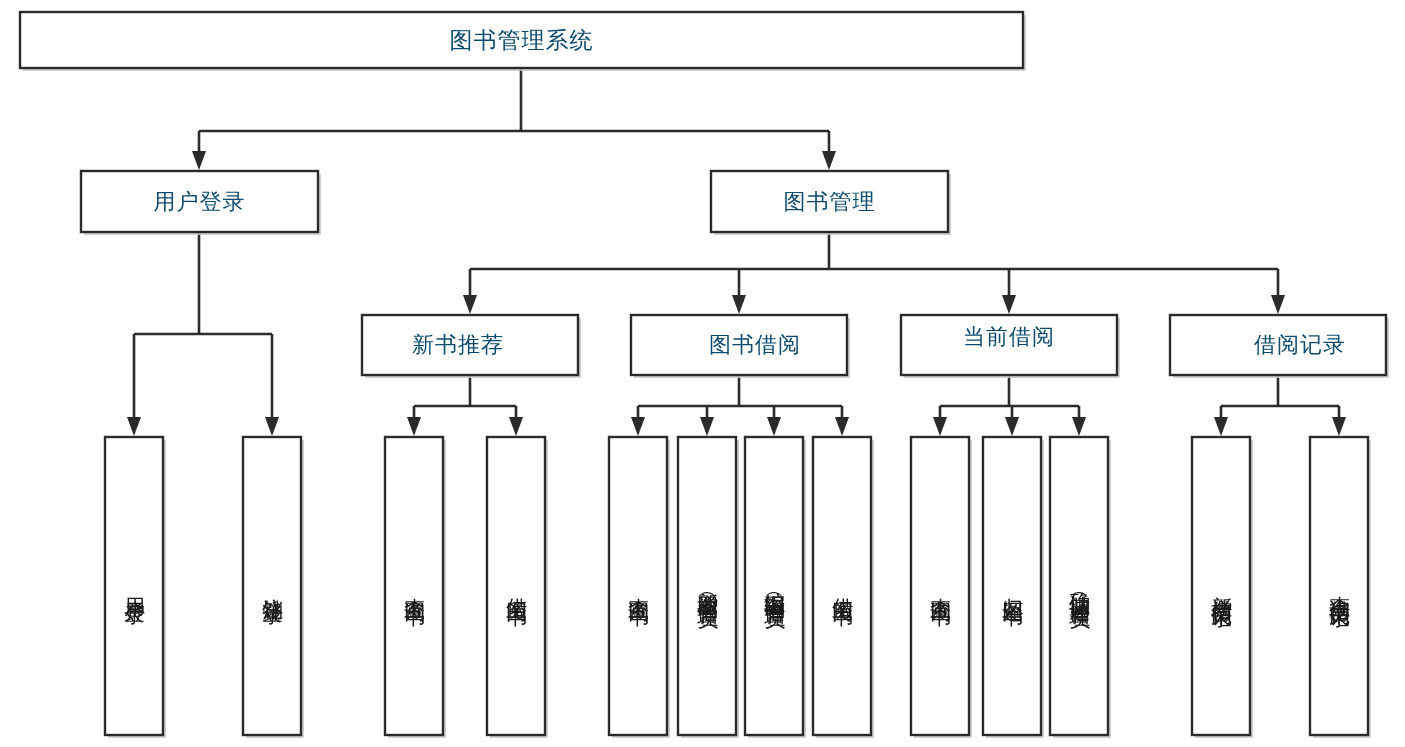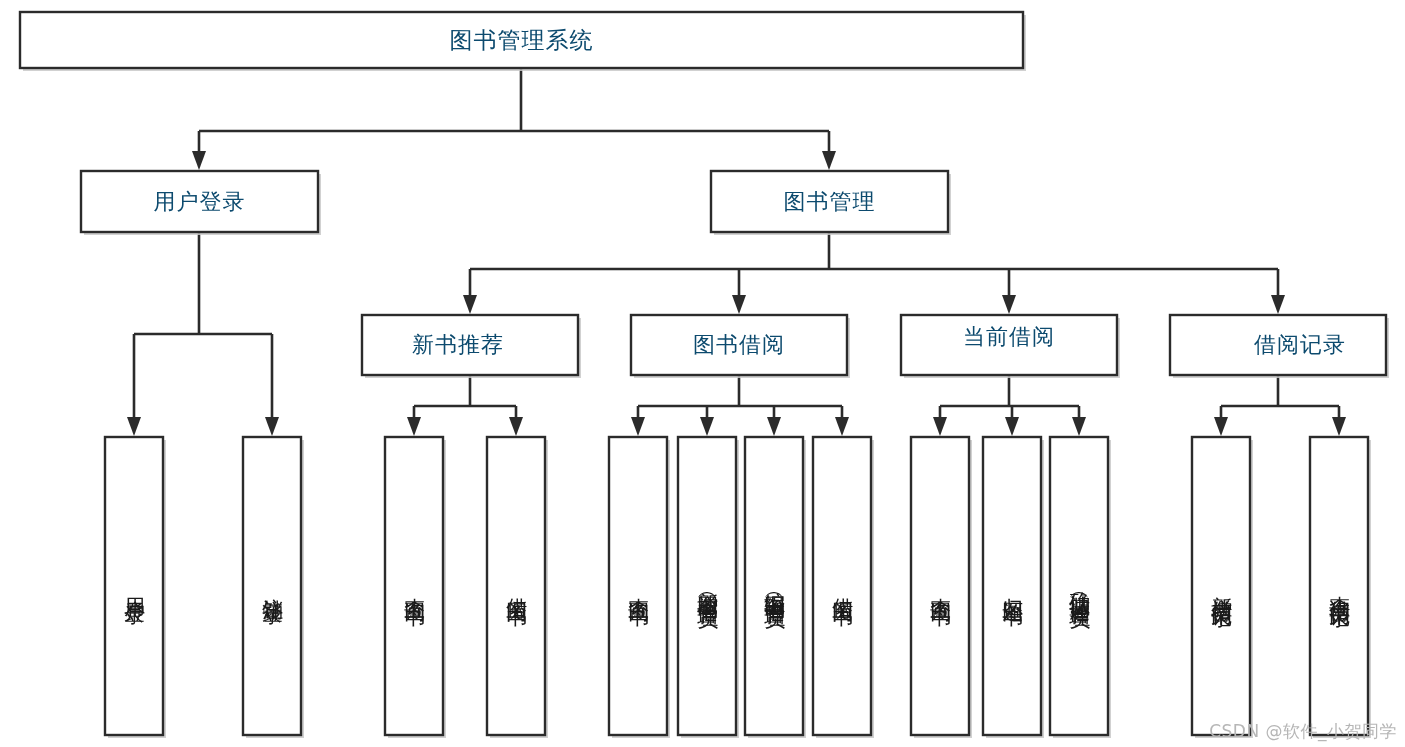--- a/index.html
+++ b/index.html
@@ -188,31 +188,30 @@
         <rect x="1192" y="437" width="58" height="298" class="node-box"></rect>
         <rect x="1313" y="440" width="58" height="298" class="node-shadow"></rect>
         <rect x="1310" y="437" width="58" height="298" class="node-box"></rect>
       </g>
   </svg>
   <div id="labels-layer">
       <div class="hlabel-wrap root-label" style="left: 20px; top: 12px; width: 1003px; height: 56px;">图书管理系统</div>
       <div class="hlabel-wrap" style="left: 81px; top: 171px; width: 237px; height: 61px;">用户登录</div>
       <div class="hlabel-wrap" style="left: 711px; top: 171px; width: 237px; height: 61px;">图书管理</div>
       <div class="hlabel-wrap" style="left: 362px; top: 315px; width: 192px; height: 60px;">新书推荐</div>
-      <div class="hlabel-wrap" style="left: 631px; top: 315px; width: 216px; height: 60px;">图书借阅</div>
+      <div class="hlabel-wrap" style="left: 647px; top: 315px; width: 216px; height: 60px;">图书借阅</div>
       <div class="hlabel-wrap" style="left: 901px; top: 315px; width: 216px; height: 44px;">当前借阅</div>
       <div class="hlabel-wrap" style="left: 1170px; top: 315px; width: 260px; height: 60px;">借阅记录</div>
       <div class="vlabel-wrap" style="left: 105px; top: 437px; width: 58px; height: 298px;">用户登录</div>
       <div class="vlabel-wrap" style="left: 243px; top: 437px; width: 58px; height: 298px;">注销登录</div>
       <div class="vlabel-wrap" style="left: 385px; top: 437px; width: 58px; height: 298px;">查询图书</div>
       <div class="vlabel-wrap" style="left: 487px; top: 437px; width: 58px; height: 298px;">借阅图书</div>
       <div class="vlabel-wrap" style="left: 609px; top: 437px; width: 58px; height: 298px;">查询图书</div>
       <div class="vlabel-wrap" style="left: 678px; top: 437px; width: 58px; height: 298px;">新增图书（管理员）</div>
       <div class="vlabel-wrap" style="left: 745px; top: 437px; width: 58px; height: 298px;">编辑图书（管理员）</div>
       <div class="vlabel-wrap" style="left: 813px; top: 437px; width: 58px; height: 298px;">借阅图书</div>
       <div class="vlabel-wrap" style="left: 911px; top: 437px; width: 58px; height: 298px;">查询图书</div>
       <div class="vlabel-wrap" style="left: 983px; top: 437px; width: 58px; height: 298px;">归还图书</div>
       <div class="vlabel-wrap" style="left: 1050px; top: 437px; width: 58px; height: 298px;">确认归还（管理员）</div>
       <div class="vlabel-wrap" style="left: 1192px; top: 437px; width: 58px; height: 298px;">新增借阅记录</div>
       <div class="vlabel-wrap" style="left: 1310px; top: 437px; width: 58px; height: 298px;">查询借阅记录</div>
     </div>
-  <div id="watermark">CSDN @软件_小贺同学</div>
 </div>
 
 </body></html>

